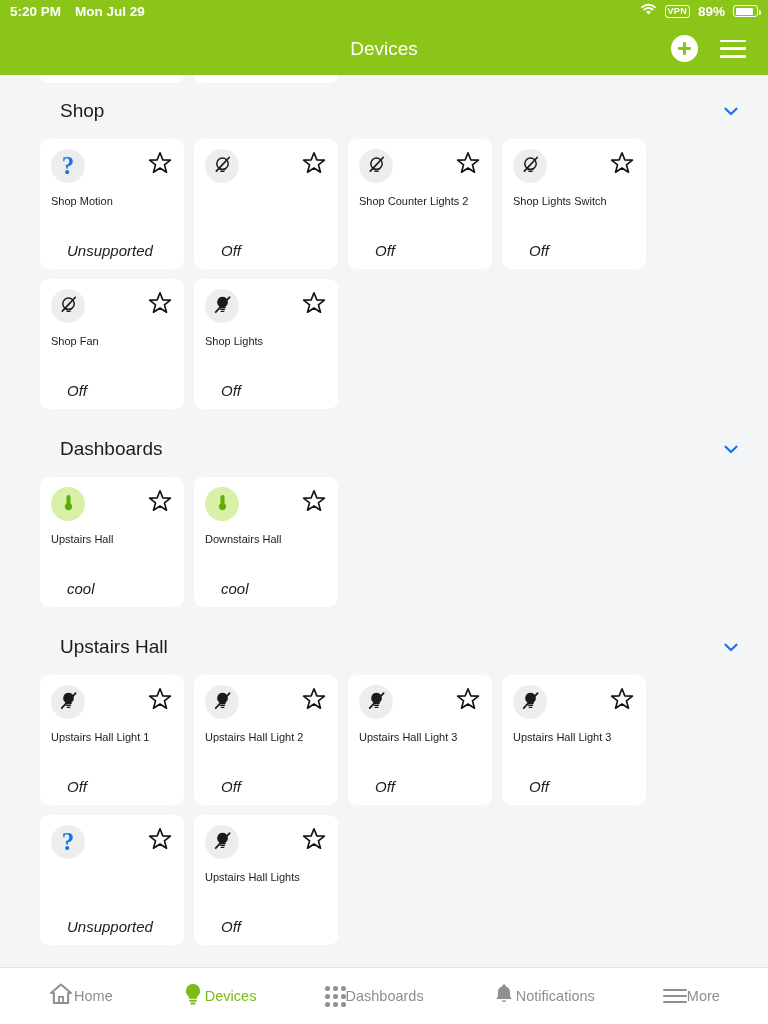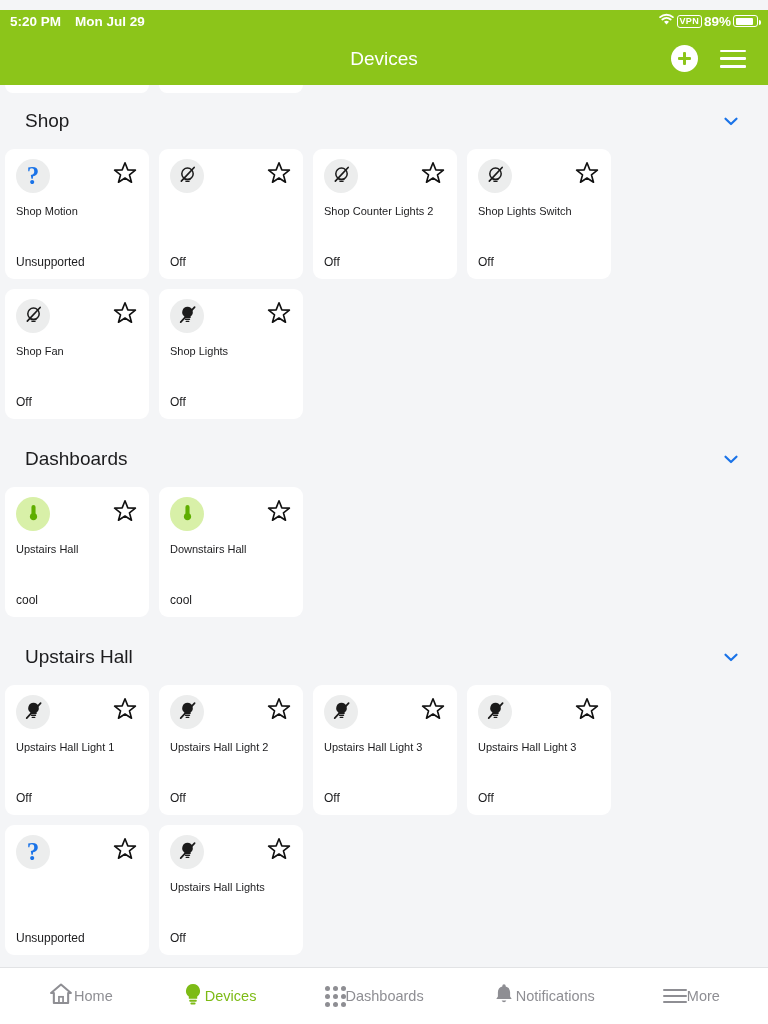--- a/index.html
+++ b/index.html
@@ -20,24 +20,23 @@
   .statusbar {
     height: 22px;
     background: #8cc51a;
     color: #ffffff;
     display: flex;
     align-items: center;
     padding: 0 10px;
     font-size: 13.5px;
     font-weight: bold;
     flex: 0 0 auto;
-    margin-top: 10px;
   }
   .sb-left { display: flex; align-items: center; gap: 14px; }
-  .sb-right { margin-left: auto; display: flex; align-items: center; gap: 2px; text-align: center; }
+  .sb-right { margin-left: auto; display: flex; align-items: center; gap: 8px; text-align: center; }
   .wifi-icon { display: block; }
   .vpn-badge {
     border: 1.5px solid #fff;
     border-radius: 3px;
     font-size: 9px;
     line-height: 11px;
     padding: 0 2px;
     font-weight: bold;
     letter-spacing: .3px;
   }
@@ -95,20 +94,21 @@
   .add-btn span::after  { top: 0; left: 5px; height: 13px; width: 3px; }
   .menu-btn { width: 26px; height: 18px; display:flex; flex-direction:column; justify-content:space-between; }
   .menu-btn i { display:block; height:2.5px; background:#ffffff; border-radius:1px; }
 
   
   .content {
     flex: 1 1 auto;
     background: #f4f5f7;
     position: relative;
     overflow: hidden;
+    margin-left: 35px;
   }
 
   
   .cut-row { display: flex; padding: 0 5px; gap: 10px; height: 8px; }
   .cut-card {
     width: 144px; height: 8px;
     background: #ffffff;
     border-radius: 0 0 8px 8px;
   }
 
@@ -152,23 +152,24 @@
   .qmark { color: #1a73e8; font-size: 25px; font-weight: bold; line-height: 28px; font-family: "Liberation Serif", serif; }
   .star { margin-top: 1px; }
   .card-name {
     margin-top: 9px;
     font-size: 11px;
     line-height: 18.5px;
     color: #1c1c1e;
   }
   .card-status {
     position: absolute;
-    left: 11px; bottom: 10px;
-    font-size: 12px;
+    left: 27px; bottom: 10px;
+    font-size: 15px;
     color: #1c1c1e;
+    font-style: italic;
   }
 
   .section-gap { height: 12px; }
 
   
   .bottomnav {
     height: 57px;
     background: #ffffff;
     border-top: 1px solid #e2e3e5;
     display: flex;

